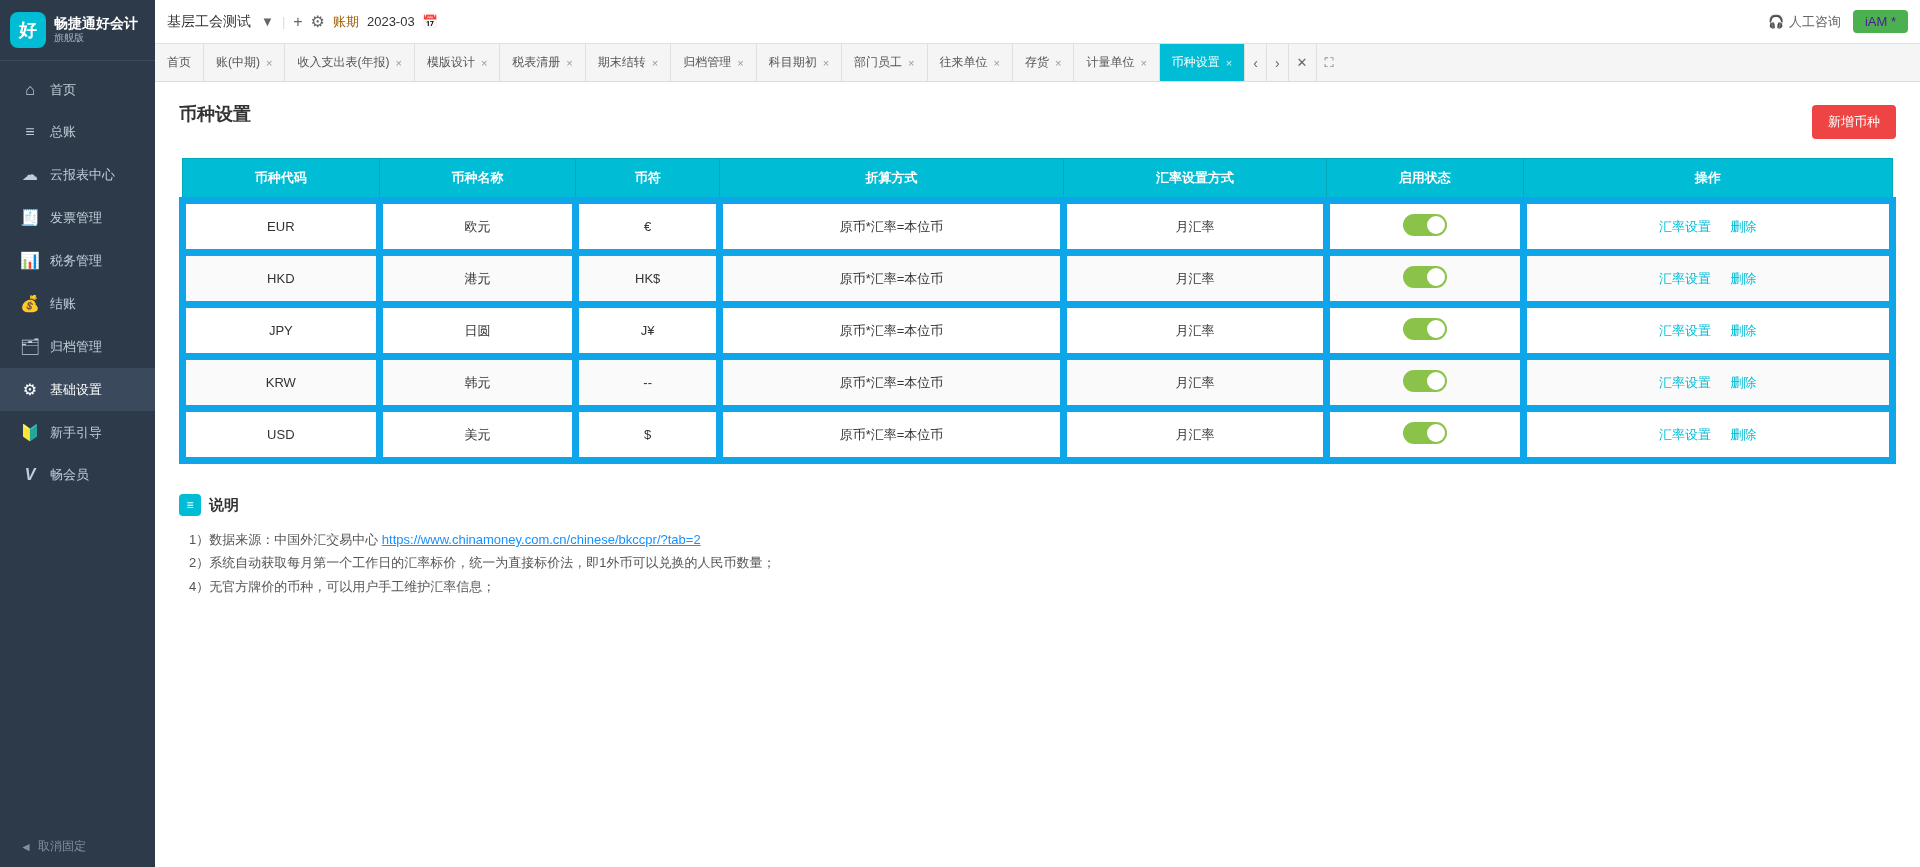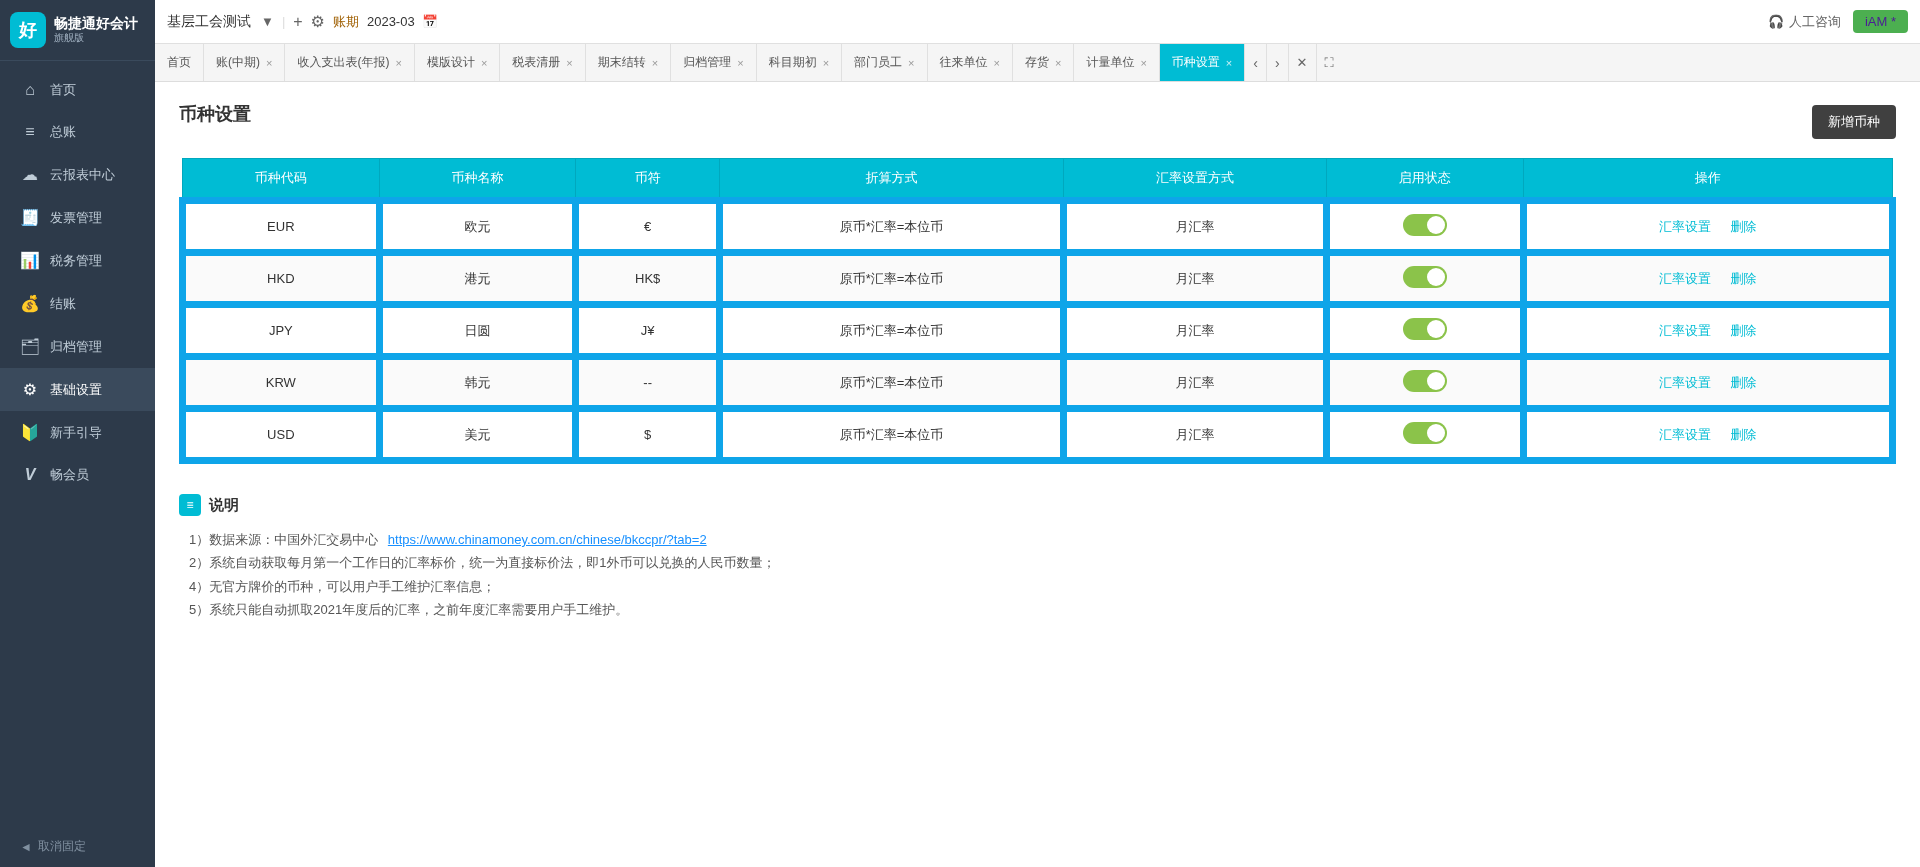--- a/index.html
+++ b/index.html
@@ -44,40 +44,40 @@
     .tab-nav-btn { padding: 0 8px; cursor: pointer; color: #666; font-size: 14px; height: 38px; display: flex; align-items: center; border-right: 1px solid #e0e0e0; }
     .tab-close-all { padding: 0 8px; cursor: pointer; color: #666; height: 38px; display: flex; align-items: center; border-right: 1px solid #e0e0e0; }
     .tab-expand { padding: 0 8px; cursor: pointer; color: #666; height: 38px; display: flex; align-items: center; }
 
     
     .page-content { flex: 1; background: white; overflow-y: auto; padding: 20px 24px; }
 
     
     .page-title { font-size: 18px; font-weight: 600; color: #333; margin-bottom: 16px; }
     .page-title-bar { display: flex; align-items: center; justify-content: space-between; margin-bottom: 16px; }
-    .new-currency-btn { background: #404040; color: white; padding: 8px 16px; border: none; border-radius: 4px; font-size: 13px; cursor: pointer; }
+    .new-currency-btn { background: #ef4444; color: white; padding: 8px 16px; border: none; border-radius: 4px; font-size: 13px; cursor: pointer; }
 
     
     .data-table { width: 100%; border-collapse: collapse; }
     .data-table thead tr { background: #00bcd4; color: white; }
-    .data-table thead th { padding: 10px 12px; text-align: center; font-size: 13px; font-weight: 400; border: 1px solid #00a8be; }
+    .data-table thead th { padding: 10px 12px; text-align: center; font-size: 13px; font-weight: 700; border: 1px solid #00a8be; }
     .data-table tbody tr { background: white; }
     .data-table tbody tr:nth-child(even) { background: #fafafa; }
     .data-table tbody td { padding: 10px 12px; text-align: center; font-size: 13px; border: 7px solid #0ea5e9; color: #333; }
     .toggle-on { display: inline-flex; align-items: center; background: #8bc34a; border-radius: 12px; padding: 2px; cursor: pointer; width: 44px; height: 22px; position: relative; }
     .toggle-on::after { content: ''; width: 18px; height: 18px; background: white; border-radius: 50%; position: absolute; right: 2px; transition: 0.2s; }
     .action-link { color: #00bcd4; cursor: pointer; text-decoration: none; margin: 8px 8px; font-size: 13px; }
 
     
     .notes-section { margin-top: 30px; }
     .notes-title { display: flex; align-items: center; gap: 8px; font-size: 15px; font-weight: 600; color: #333; margin-bottom: 12px; }
     .notes-icon { width: 22px; height: 22px; background: #00bcd4; border-radius: 4px; display: flex; align-items: center; justify-content: center; color: white; font-size: 12px; }
     .notes-list { padding-left: 10px; }
     .notes-list li { list-style: none; color: #555; font-size: 13px; line-height: 1.8; }
-    .notes-link { color: #1890ff; text-decoration: underline; cursor: pointer; margin-left: 6px; }
+    .notes-link { color: #1890ff; text-decoration: underline; cursor: pointer; }
   </style>
 </head>
 <body>
 
 <div class="sidebar">
   <div class="sidebar-logo">
     <div class="logo-icon">好</div>
     <div>
       <div class="logo-text">畅捷通好会计</div>
       <div class="logo-sub">旗舰版</div>
@@ -303,18 +303,17 @@
 
     <div class="notes-section">
       <div class="notes-title">
         <div class="notes-icon">≡</div>
         <span>说明</span>
       </div>
       <ul class="notes-list" id="notes-list">
       <li>1）数据来源：中国外汇交易中心 <a class="notes-link">https://www.chinamoney.com.cn/chinese/bkccpr/?tab=2</a></li>
           <li>2）系统自动获取每月第一个工作日的汇率标价，统一为直接标价法，即1外币可以兑换的人民币数量；</li>
           <li>4）无官方牌价的币种，可以用户手工维护汇率信息；</li>
-          <li>5）系统只能自动抓取2021年度后的汇率，之前年度汇率需要用户手工维护。</li>
         </ul>
     </div>
   </div>
 
 </div>
 
 </body></html>

